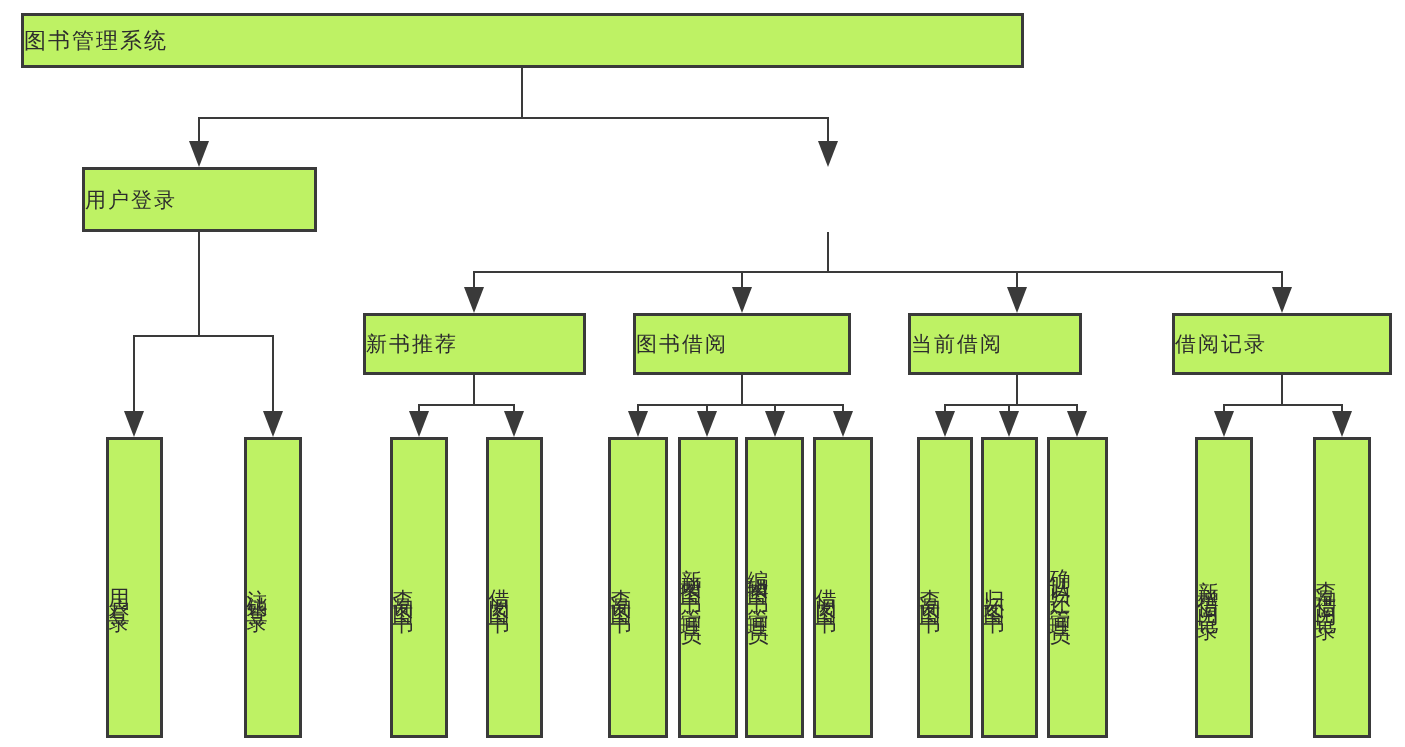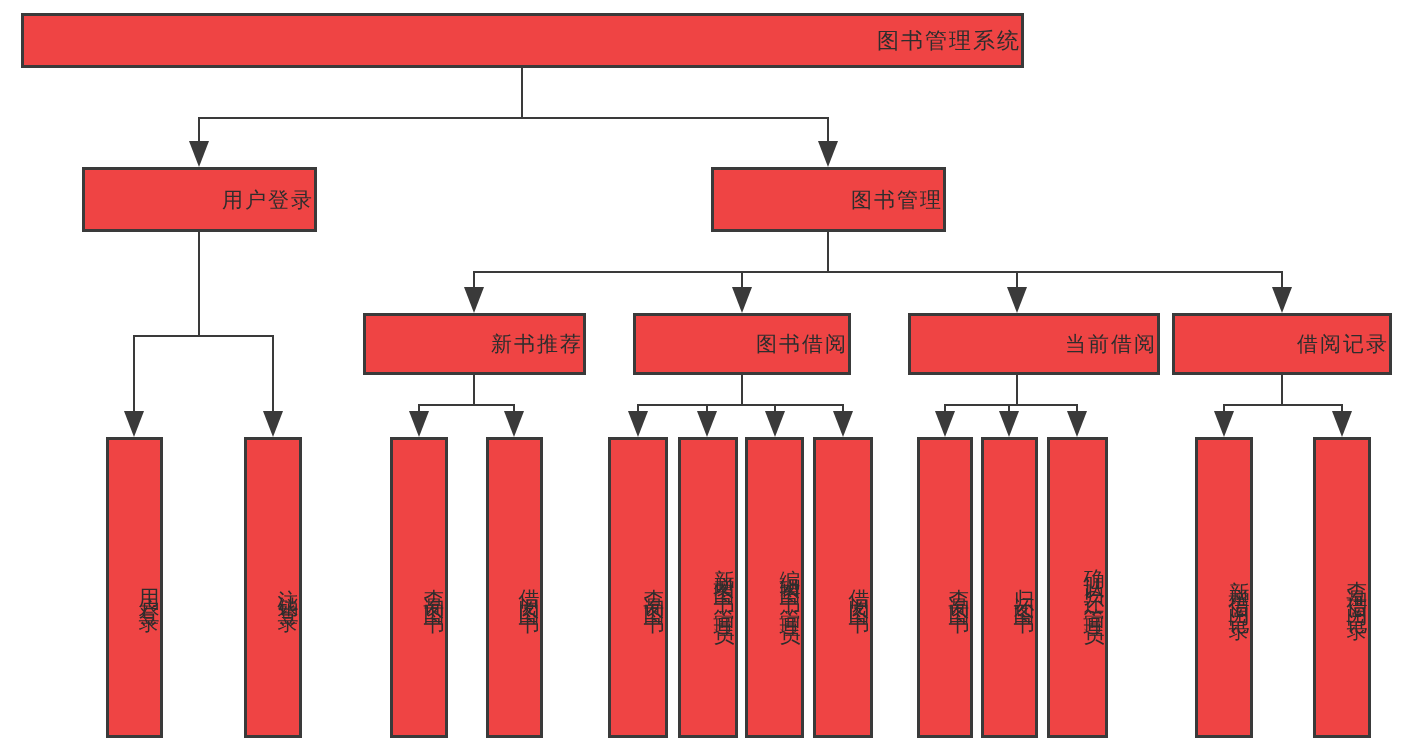--- a/index.html
+++ b/index.html
@@ -1,23 +1,23 @@
 <!DOCTYPE html>
 <html style="--line: #3a3a3a; --text: #2d2d2d; --background: #ffffff; --watermark: #e79a92;"><head>
 <meta charset="utf-8">
 <style>
   html,body{margin:0;padding:0;background:#fff;}
   #stage{
     position:relative;width:1405px;height:747px;background:var(--background,#fff);
     font-family:"Liberation Sans","DejaVu Sans",sans-serif;overflow:hidden;
   }
   .node{
-    position:absolute;box-sizing:border-box;background:#ef4444;
+    position:absolute;box-sizing:border-box;background:#bef264;
     border:3px solid var(--line,#3a3a3a);
-    display:flex;align-items:center;justify-content:flex-end;
+    display:flex;align-items:center;justify-content:flex-start;
     color:var(--text,#2d2d2d);
   }
   .node.lvl1 .lbl{font-size:22px;letter-spacing:2px;}
   .node.lvl2 .lbl,.node.lvl3 .lbl{font-size:21px;letter-spacing:2px;}
   .node.leaf{border-width:3px;}
   .vtext{
     writing-mode:vertical-rl;text-orientation:mixed;
     font-size:21px;letter-spacing:8px;line-height:1;
     white-space:nowrap;
   }
@@ -47,23 +47,20 @@
   <div class="line v" style="left:521px;top:68px;height:51px"></div>
   <div class="line h" style="left:198px;top:117px;width:631px"></div>
   <div class="line v" style="left:198px;top:117px;height:26px"></div>
   <div class="arrow" style="left:189px;top:141px"></div>
   <div class="line v" style="left:827px;top:117px;height:26px"></div>
   <div class="arrow" style="left:818px;top:141px"></div>
 
   <div class="node lvl2" style="left:82px;top:167px;width:235px;height:65px">
     <span class="lbl">用户登录</span>
   </div>
-  <div class="node lvl2" style="left:711px;top:167px;width:235px;height:65px">
-    <span class="lbl">图书管理</span>
-  </div>
 
   <div class="line v" style="left:198px;top:232px;height:105px"></div>
   <div class="line h" style="left:133px;top:335px;width:141px"></div>
   <div class="line v" style="left:133px;top:335px;height:78px"></div>
   <div class="arrow" style="left:124px;top:411px"></div>
   <div class="line v" style="left:272px;top:335px;height:78px"></div>
   <div class="arrow" style="left:263px;top:411px"></div>
 
   <div class="line v" style="left:827px;top:232px;height:41px"></div>
   <div class="line h" style="left:473px;top:271px;width:810px"></div>
@@ -75,21 +72,21 @@
   <div class="arrow" style="left:1007px;top:287px"></div>
   <div class="line v" style="left:1281px;top:271px;height:18px"></div>
   <div class="arrow" style="left:1272px;top:287px"></div>
 
   <div class="node lvl3" style="left:633px;top:313px;width:218px;height:62px">
     <span class="lbl">图书借阅</span>
   </div>
   <div class="node lvl3" style="left:363px;top:313px;width:223px;height:62px">
     <span class="lbl">新书推荐</span>
   </div>
-  <div class="node lvl3" style="left:908px;top:313px;width:252px;height:62px">
+  <div class="node lvl3" style="left:908px;top:313px;width:174px;height:62px">
     <span class="lbl">当前借阅</span>
   </div>
   <div class="node lvl3" style="left:1172px;top:313px;width:220px;height:62px">
     <span class="lbl">借阅记录</span>
   </div>
 
   <div class="line v" style="left:473px;top:375px;height:31px"></div>
   <div class="line h" style="left:418px;top:404px;width:97px"></div>
   <div class="line v" style="left:418px;top:404px;height:9px"></div>
   <div class="arrow" style="left:409px;top:411px"></div>

